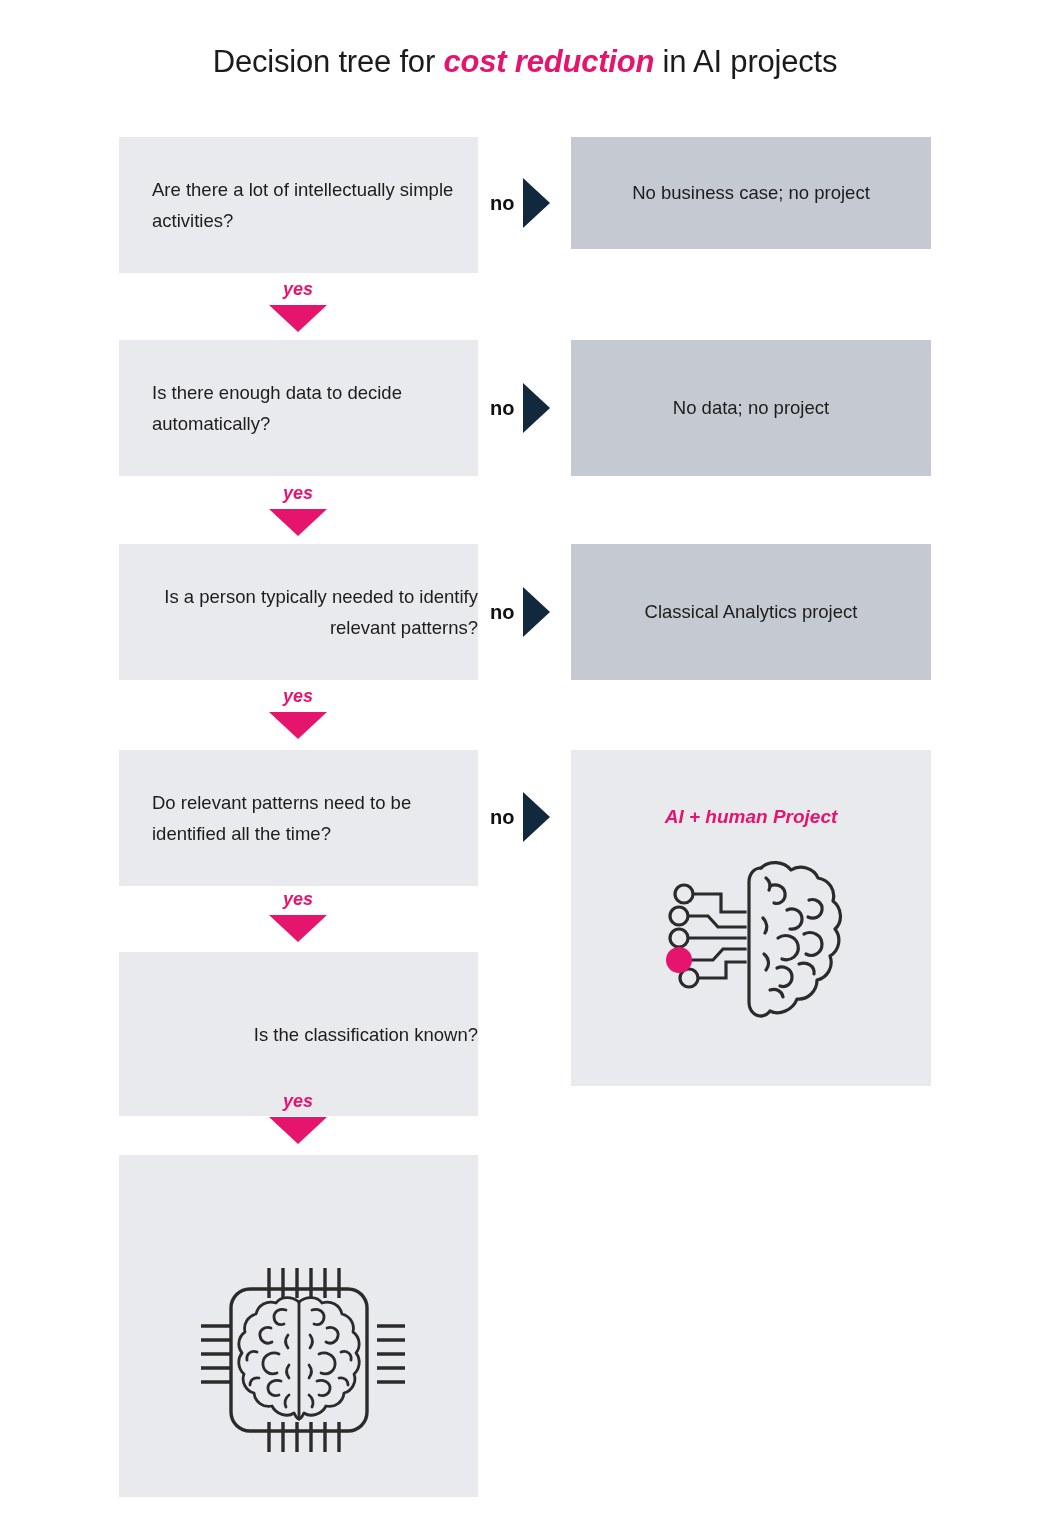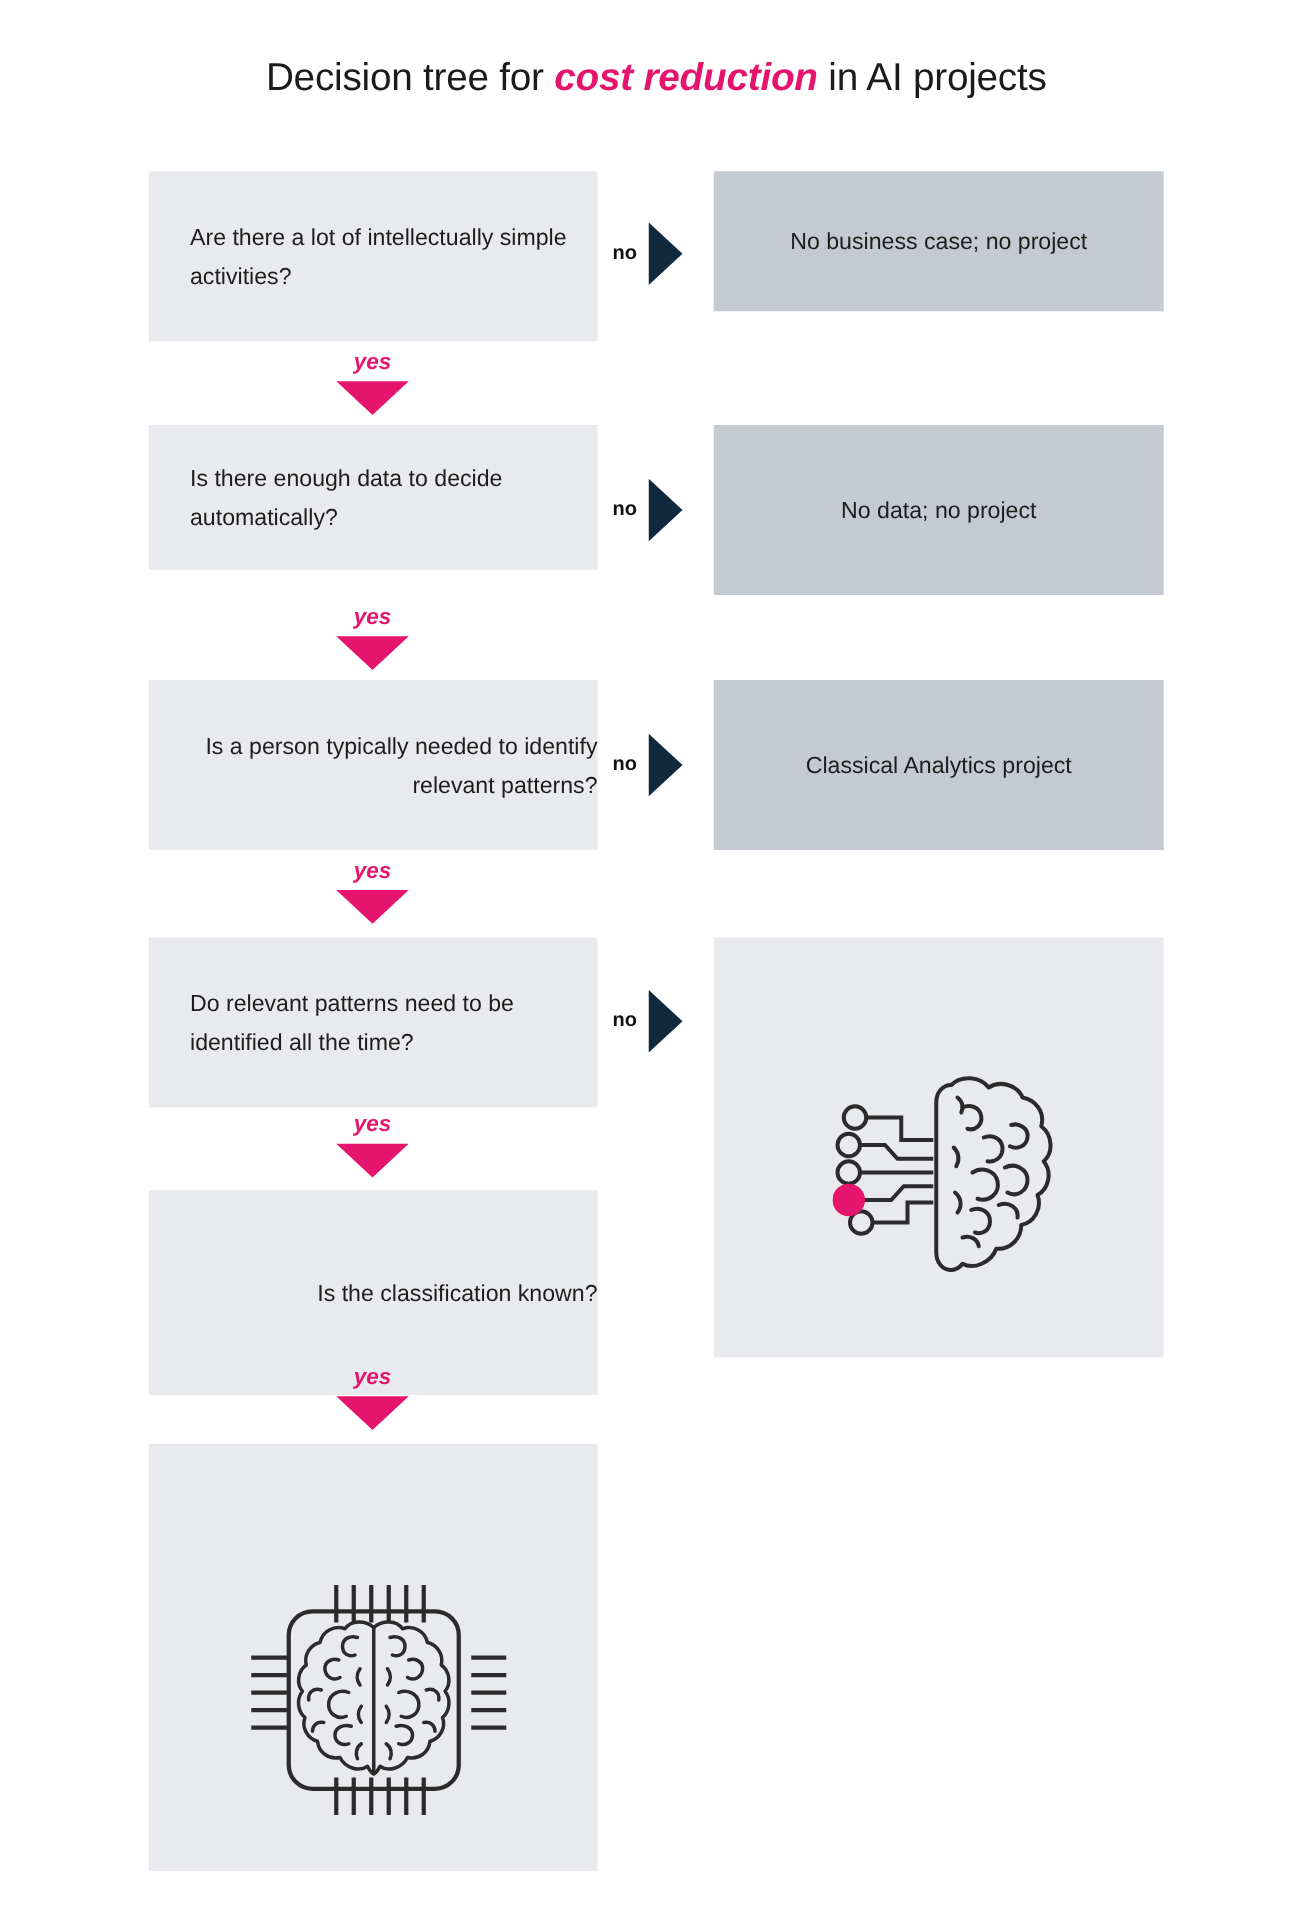--- a/index.html
+++ b/index.html
@@ -72,21 +72,21 @@
   }
 
   
   .no-branch {
     position: absolute;
     display: flex;
     align-items: center;
     gap: 9px;
   }
   .no-label {
-    font-size: 16px;
+    font-size: 20px;
     font-weight: 700;
     color: #111111;
     line-height: 1;
   }
   .tri-right {
     width: 0;
     height: 0;
     border-top: 25px solid transparent;
     border-bottom: 25px solid transparent;
     border-left: 27px solid #12283d;
@@ -149,21 +149,21 @@
 
 <div class="box box-dark" style="left:571px; top:137px; width:360px; height:112px;">
   <div class="otext">No business case; no project</div>
 </div>
 
 <div class="yes-branch" style="left:238px; top:280px;">
   <div class="yes-label">yes</div>
   <div class="tri-down"></div>
 </div>
 
-<div class="box box-light" style="left:119px; top:340px; width:359px; height:116px;">
+<div class="box box-light" style="left:119px; top:340px; width:359px; height:136px;">
   <div class="qtext">Is there enough data to decide automatically?</div>
 </div>
 
 <div class="no-branch" style="left:490px; top:383px;">
   <span class="no-label">no</span>
   <span class="tri-right"></span>
 </div>
 
 <div class="box box-dark" style="left:571px; top:340px; width:360px; height:136px;">
   <div class="otext">No data; no project</div>
@@ -195,20 +195,21 @@
 <div class="box box-light" style="left:119px; top:750px; width:359px; height:136px;">
   <div class="qtext">Do relevant patterns need to be identified all the time?</div>
 </div>
 
 <div class="no-branch" style="left:490px; top:792px;">
   <span class="no-label">no</span>
   <span class="tri-right"></span>
 </div>
 
 <div class="box box-light" style="left:571px; top:750px; width:360px; height:336px;">
+  <div class="result-title" style="top:56px;">AI + human Project</div>
   <div class="icon-wrap" style="left:95px; top:100px;">
     <svg width="180" height="185" viewBox="0 0 180 185" fill="none">
 
       <g stroke="#2b2b2b" stroke-width="3.2" fill="none" stroke-linecap="round" stroke-linejoin="round">
         <path d="M95 18 C 88 18, 83 24, 83 32 L83 152 C83 160, 88 166, 95 166"></path>
         <path d="M95 18 C 103 10, 118 11, 125 20 C 134 14, 148 18, 152 28
                  C 163 30, 170 40, 167 51 C 176 58, 177 72, 169 79
                  C 176 88, 173 101, 164 106 C 168 117, 161 128, 151 130
                  C 151 141, 142 150, 131 149 C 127 160, 113 166, 104 161
                  C 101 165, 98 166, 95 166"></path>

